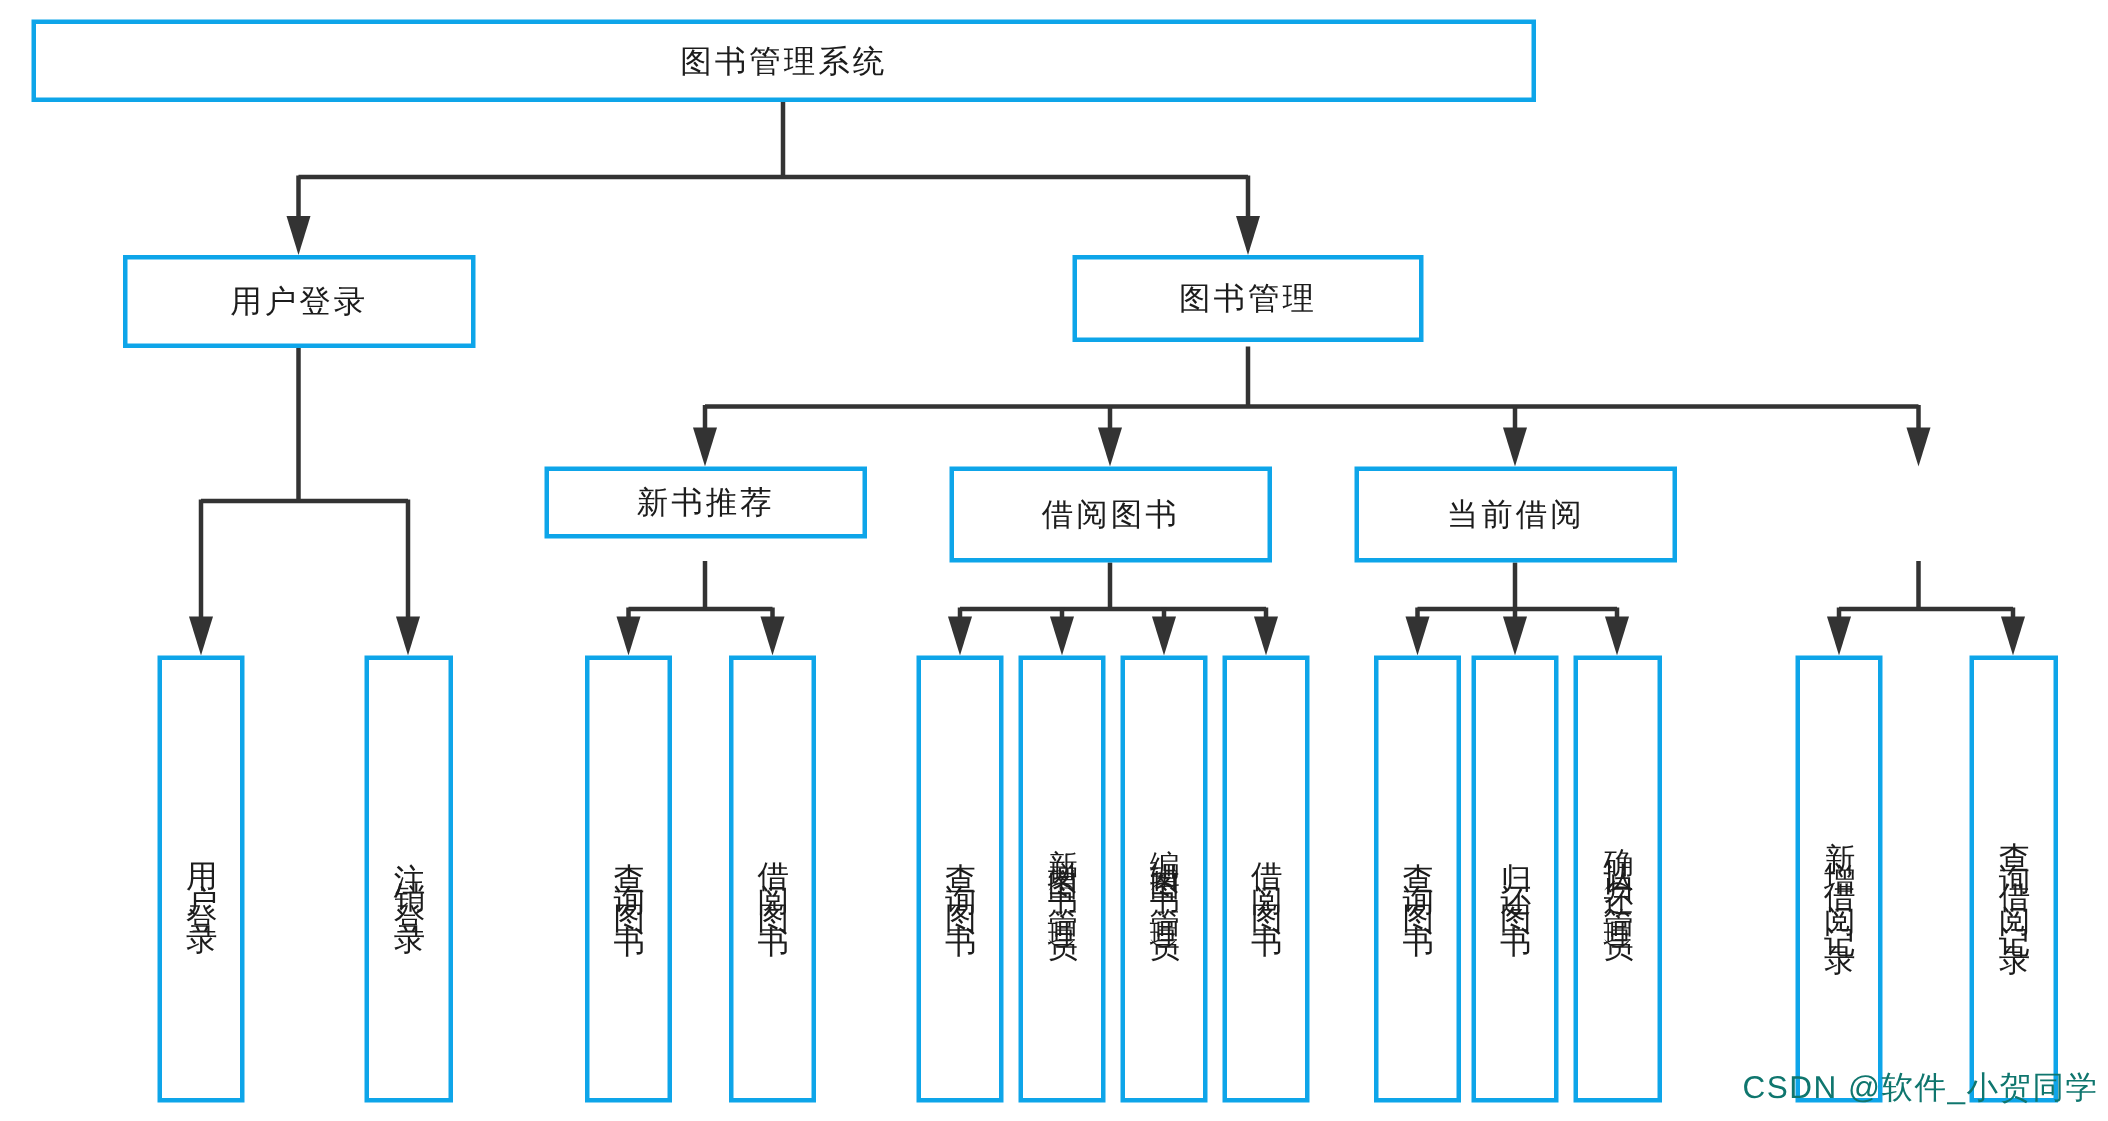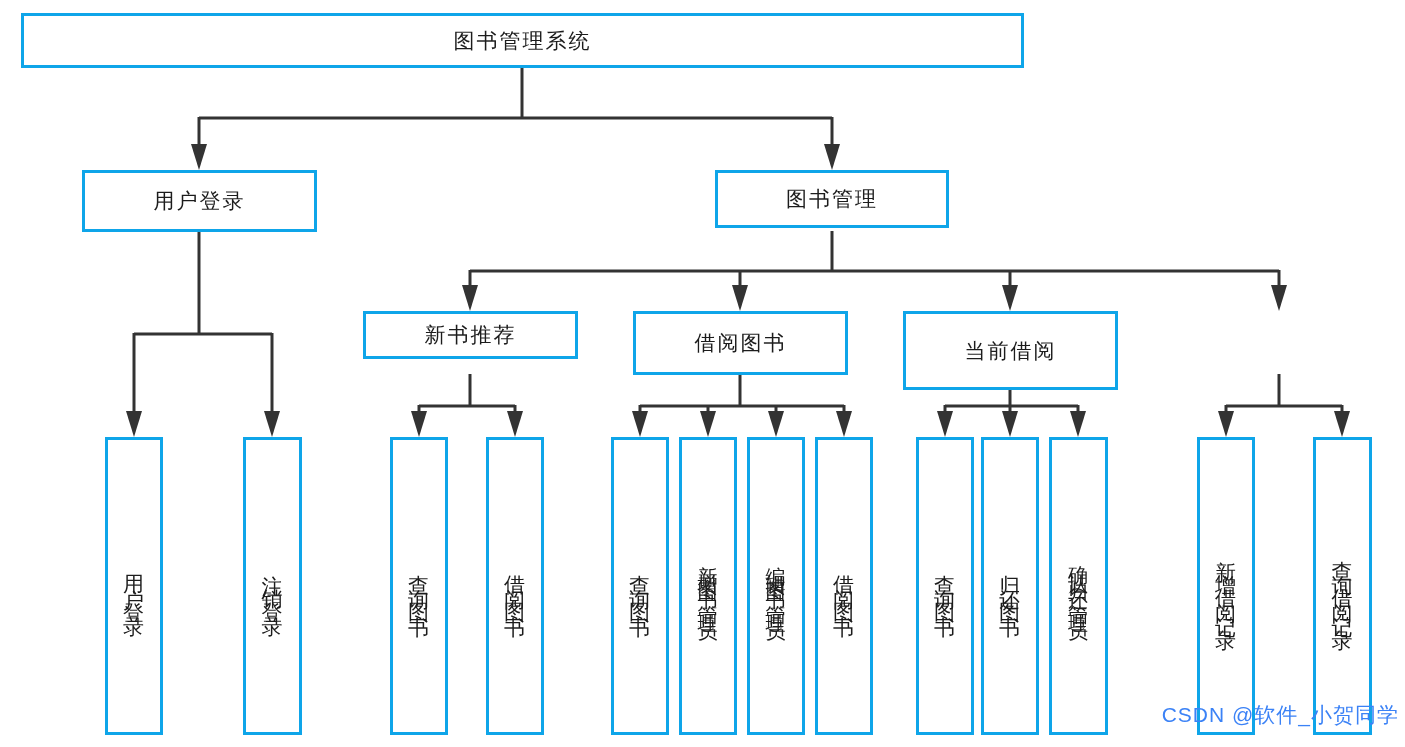--- a/index.html
+++ b/index.html
@@ -35,23 +35,23 @@
     line-height:1;
     white-space:nowrap;
   }
   .vnode.tight span{
     letter-spacing:8px;
     font-size:20px;
   }
   #watermark{
     position:absolute;
     right:6px;
-    bottom:18px;
+    bottom:8px;
     font-size:21px;
-    color:#3b82f6;
+    color:#0f766e;
     letter-spacing:1px;
     white-space:nowrap;
   }
 </style>
 </head>
 <body>
 
 <div id="canvas">
 
   <svg id="connectors" viewBox="0 0 1405 747" xmlns="http://www.w3.org/2000/svg">
@@ -130,21 +130,21 @@
   <div class="node hnode" style="left:715px;top:170px;width:234px;height:58px">
     <span>图书管理</span>
   </div>
 
   <div class="node hnode" style="left:363px;top:311px;width:215px;height:48px">
     <span>新书推荐</span>
   </div>
   <div class="node hnode" style="left:633px;top:311px;width:215px;height:64px">
     <span>借阅图书</span>
   </div>
-  <div class="node hnode" style="left:903px;top:311px;width:215px;height:79px">
+  <div class="node hnode" style="left:903px;top:311px;width:215px;height:64px">
     <span>当前借阅</span>
   </div>
 
   <div class="node vnode" style="left:105px;top:437px;width:58px;height:298px">
     <span>用户登录</span>
   </div>
   <div class="node vnode" style="left:243px;top:437px;width:59px;height:298px">
     <span>注销登录</span>
   </div>
 

